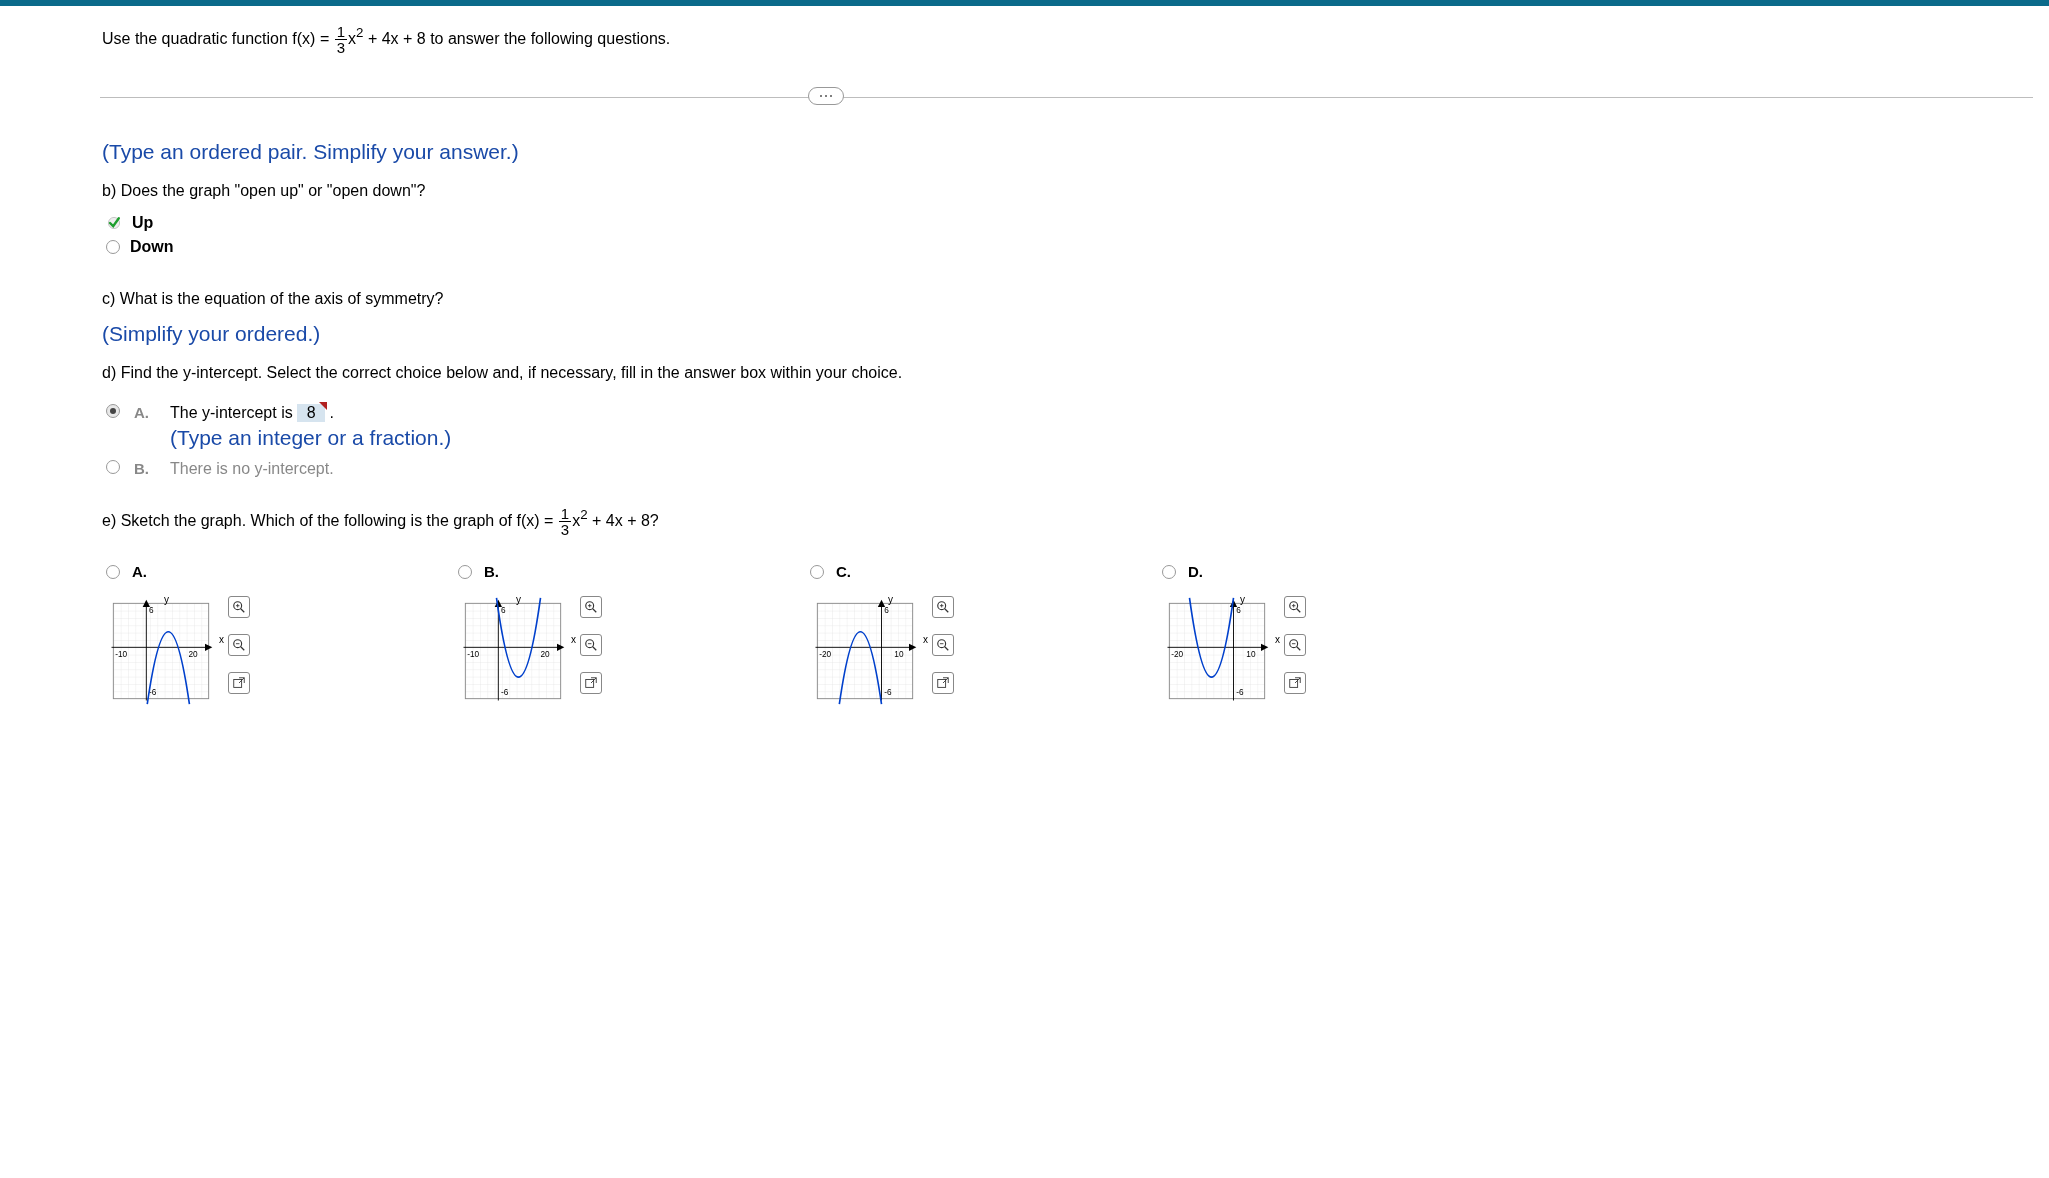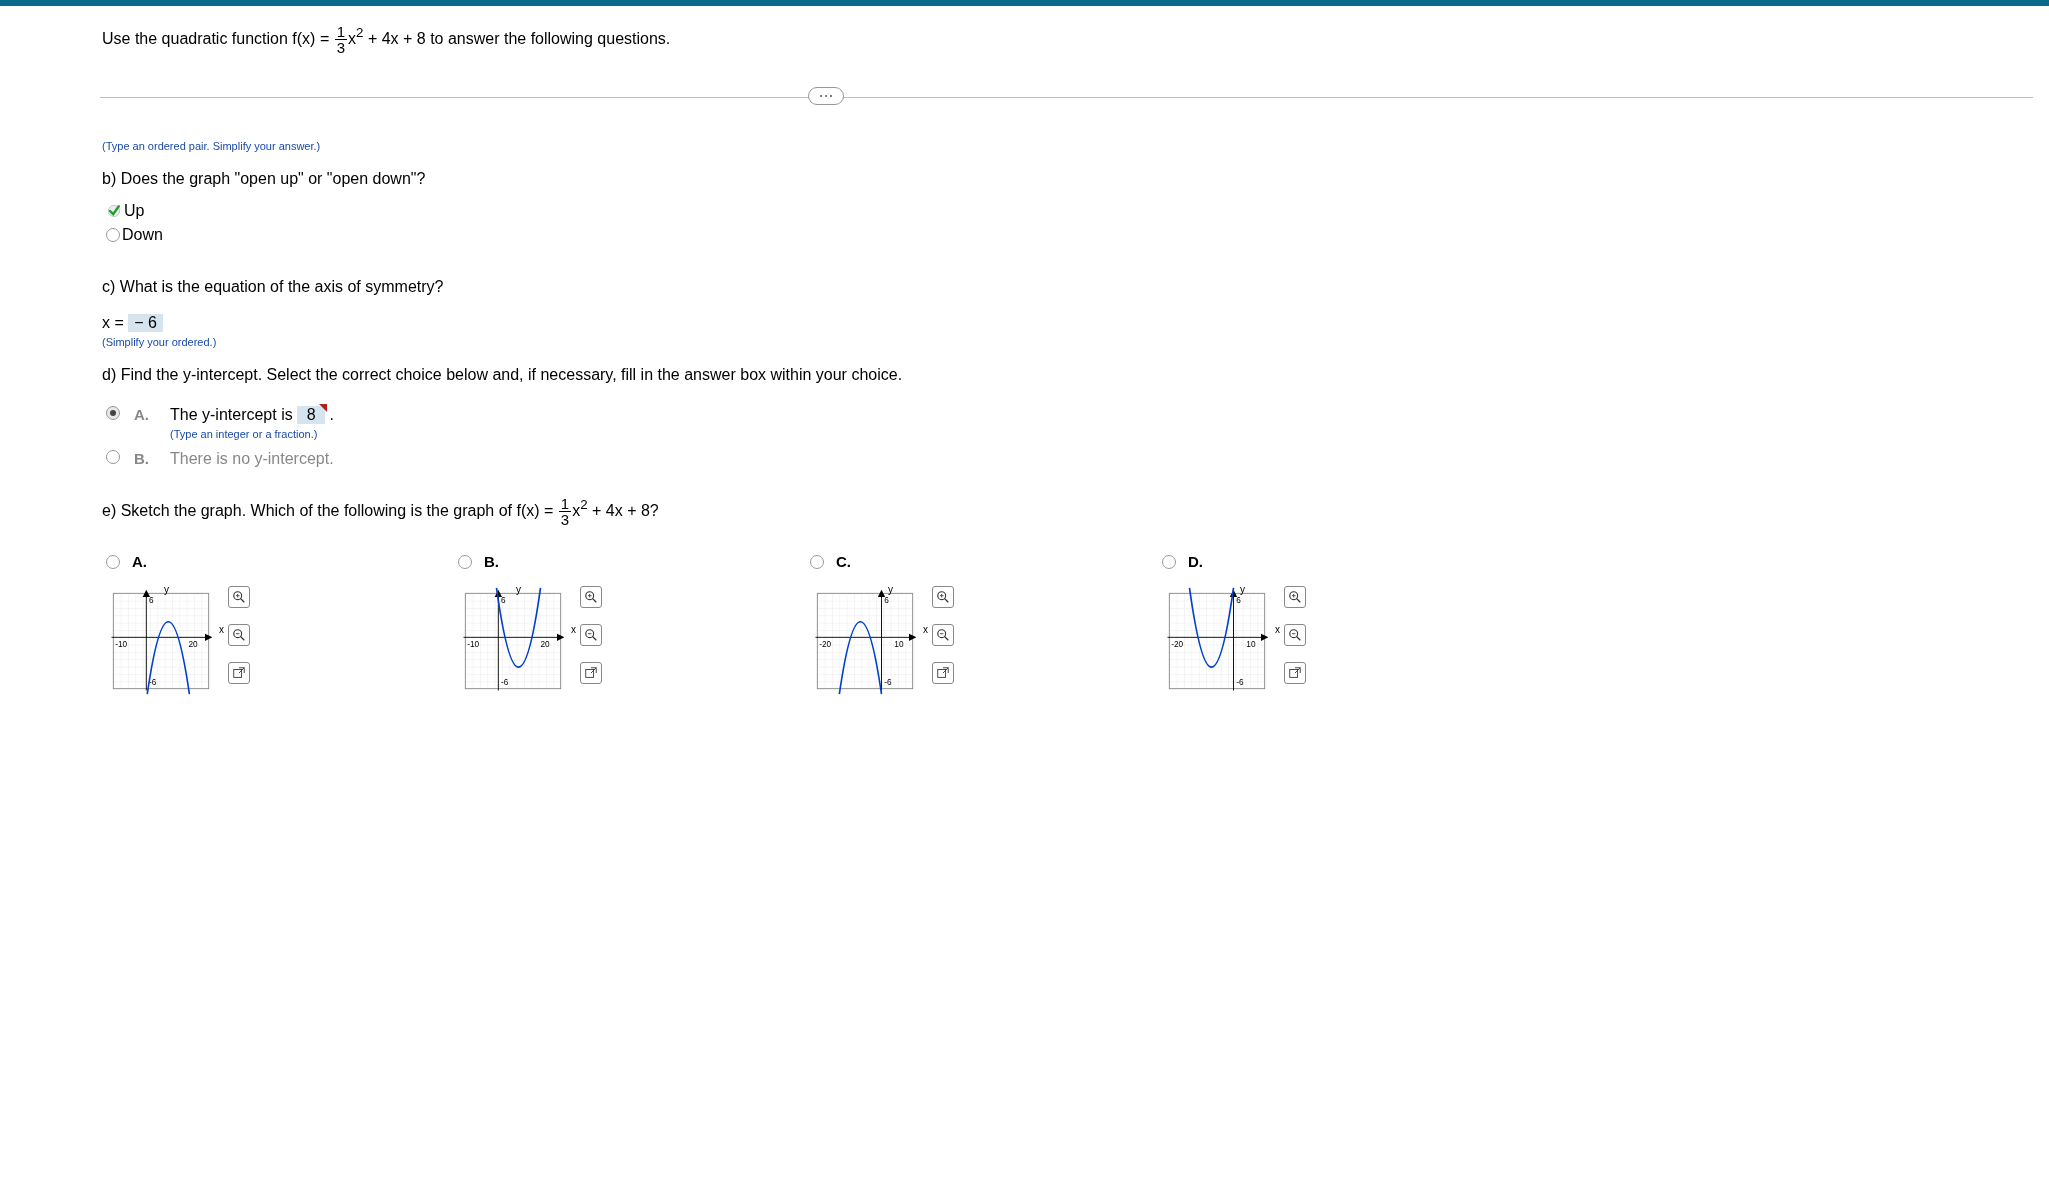--- a/index.html
+++ b/index.html
@@ -41,27 +41,28 @@
     background: #fff;
     display: flex;
     align-items: center;
     justify-content: center;
     gap: 3px;
     cursor: pointer;
   }
   .more-btn span {
     width: 2px; height: 2px; background: #555; border-radius: 50%;
   }
-  .instr { color: #1a4aa8; font-size: 11px; margin-bottom: 18px; }
+  .instr { color: #1a4aa8; font-size: 21px; margin-bottom: 18px; }
   .q { font-size: 16px; margin-bottom: 14px; }
   .radio-row {
     display: flex;
     align-items: center;
-    gap: 2px;
+    gap: 10px;
     margin: 6px 0 6px 4px;
+    font-weight: bold;
   }
   .radio-outer {
     width: 14px; height: 14px; border-radius: 50%;
     border: 1.5px solid #999; background: #fff;
     display: inline-flex; align-items: center; justify-content: center;
     flex-shrink: 0;
   }
   .radio-outer.selected { background: #e8e8e8; }
   .radio-outer .inner { width: 6px; height: 6px; border-radius: 50%; background: #444; }
   .check-mark {
@@ -169,24 +170,20 @@
       </span>
       <span>Up</span>
     </div>
     <div class="radio-row">
       <span class="radio-outer"></span>
       <span>Down</span>
     </div>
 
     <div class="sec-c">
       <div class="q" style="margin-top:34px">c) What is the equation of the axis of symmetry?</div>
-      <div class="answer-line">
-        <span>x =</span>
-        <span class="boxed">− 6</span>
-      </div>
       <div class="instr" style="margin-top:2px">(Simplify your ordered.)</div>
     </div>
 
     <div class="q" style="">d) Find the y-intercept. Select the correct choice below and, if necessary, fill in the answer box within your choice.</div>
 
     <div class="choice-row" style="margin-top:22px">
       <span class="radio-outer selected">
           <span class="inner"></span>
         </span>
       <span class="choice-letter grayed">A.</span>

